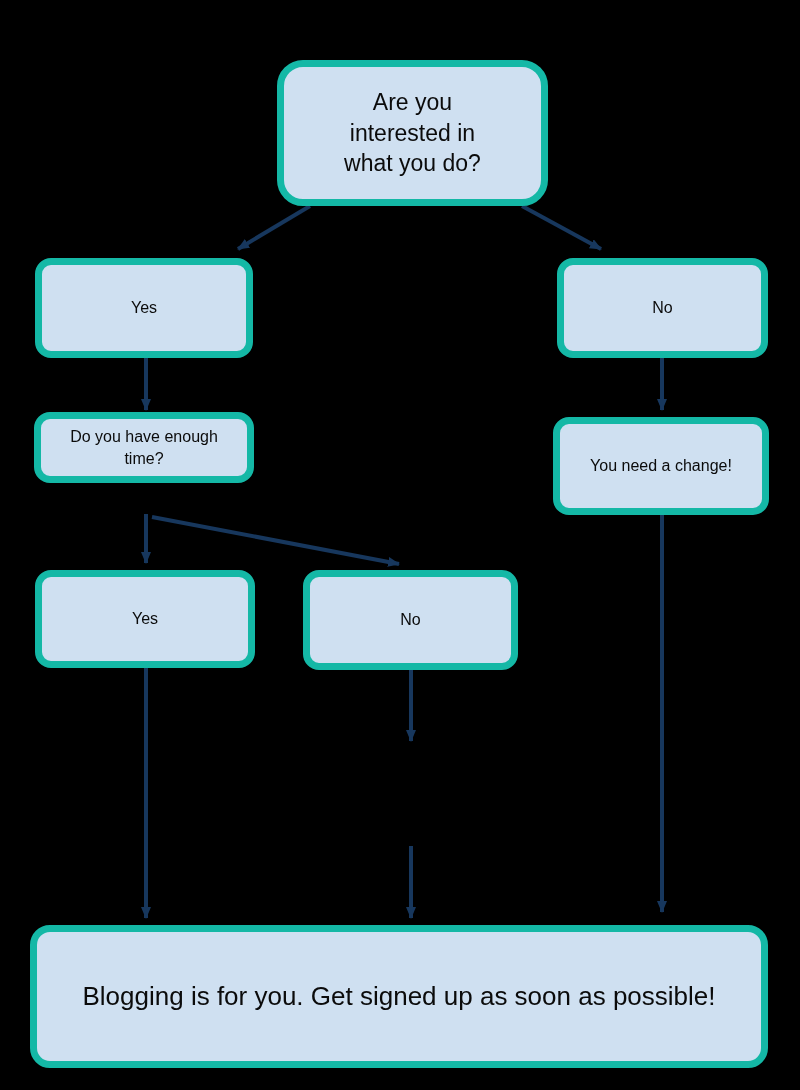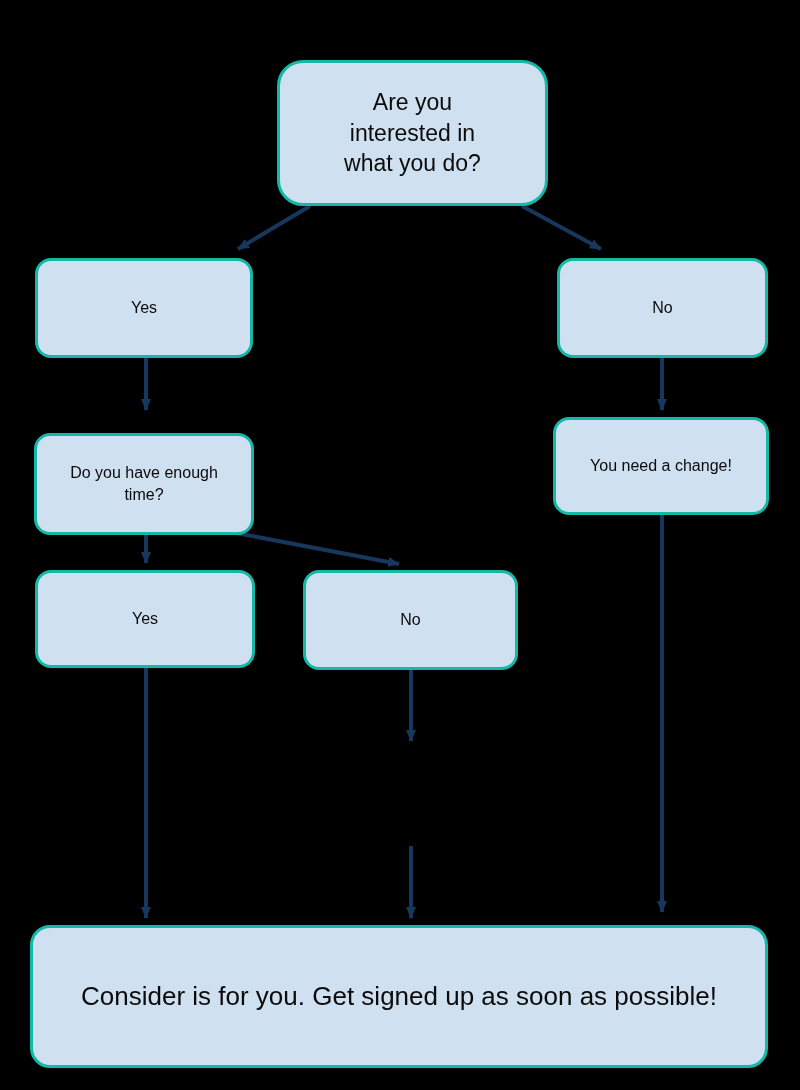--- a/index.html
+++ b/index.html
@@ -18,39 +18,39 @@
   svg.edges {
     position: absolute;
     left: 0;
     top: 0;
     width: 800px;
     height: 1090px;
   }
   .node {
     position: absolute;
     background: #cfe0f1;
-    border: 3px solid #14b8a6;
+    border: 7px solid #14b8a6;
     border-radius: 16px;
     display: flex;
     align-items: center;
     justify-content: center;
     text-align: center;
     color: #0b0b0b;
     font-size: 16px;
     line-height: 1.35;
     box-sizing: border-box;
   }
   .node .lbl {
     white-space: pre-line;
     padding: 0 8px;
   }
   #node-start  { left: 277px; top: 60px;  width: 271px; height: 146px; border-radius: 26px; font-size: 23px; line-height: 1.32; }
   #node-yes1   { left: 35px;  top: 258px; width: 218px; height: 100px; }
   #node-no1    { left: 557px; top: 258px; width: 211px; height: 100px; }
-  #node-time   { left: 34px;  top: 433px; width: 220px; height: 102px; justify-content: center; }
+  #node-time   { left: 34px;  top: 412px; width: 220px; height: 71px; justify-content: center; }
   #node-change { left: 553px; top: 417px; width: 216px; height: 98px; }
   #node-yes2   { left: 35px;  top: 570px; width: 220px; height: 98px; }
   #node-no2    { left: 303px; top: 570px; width: 215px; height: 100px; }
   #node-wheel  { left: 308px; top: 748px; width: 218px; height: 98px; border-radius: 14px; font-size: 16px; line-height: 1.26; }
   #node-final  { left: 30px;  top: 925px; width: 738px; height: 143px; border-radius: 20px; font-size: 26px; }
 </style>
 </head>
 <body>
 
 <div class="canvas">
@@ -101,16 +101,16 @@
   <div class="node" id="node-yes2">
     <span class="lbl">Yes</span>
   </div>
 
   <div class="node" id="node-no2">
     <span class="lbl">No</span>
   </div>
 
 
   <div class="node" id="node-final">
-    <span class="lbl">Consider is for you. Get signed up as soon as possible!</span>
+    <span class="lbl">Blogging is for you. Get signed up as soon as possible!</span>
   </div>
 
 </div>
 
 </body></html>

